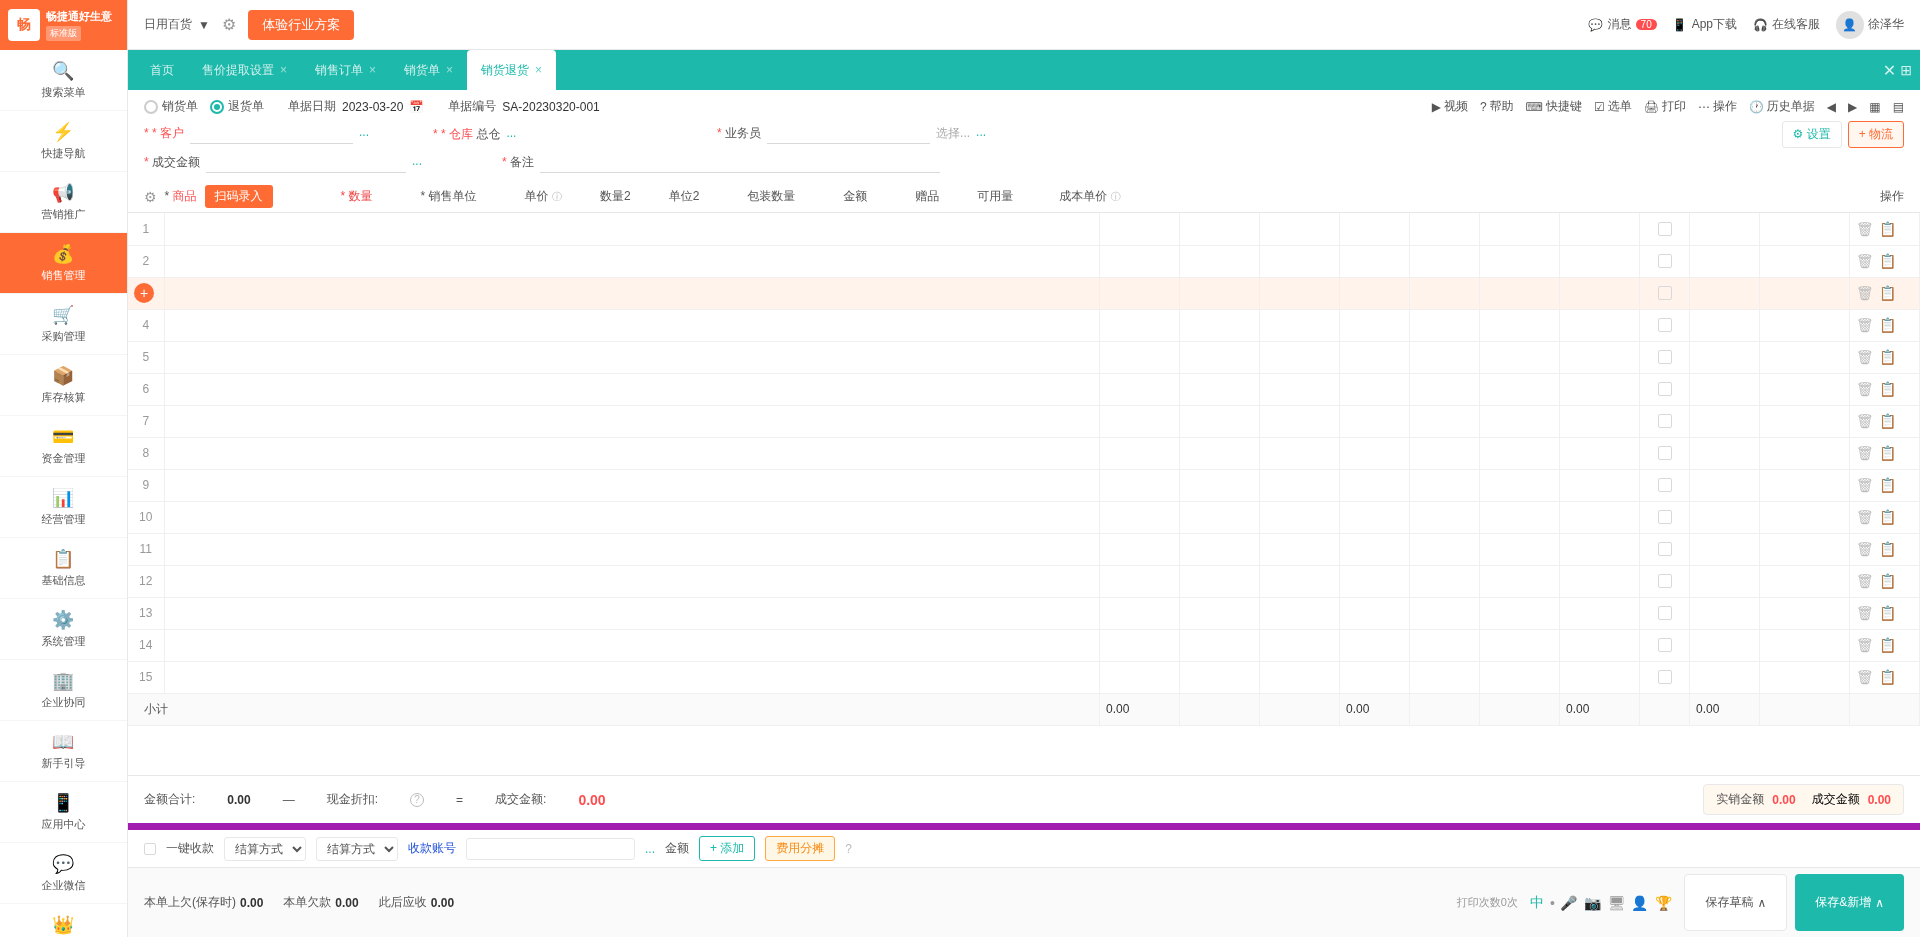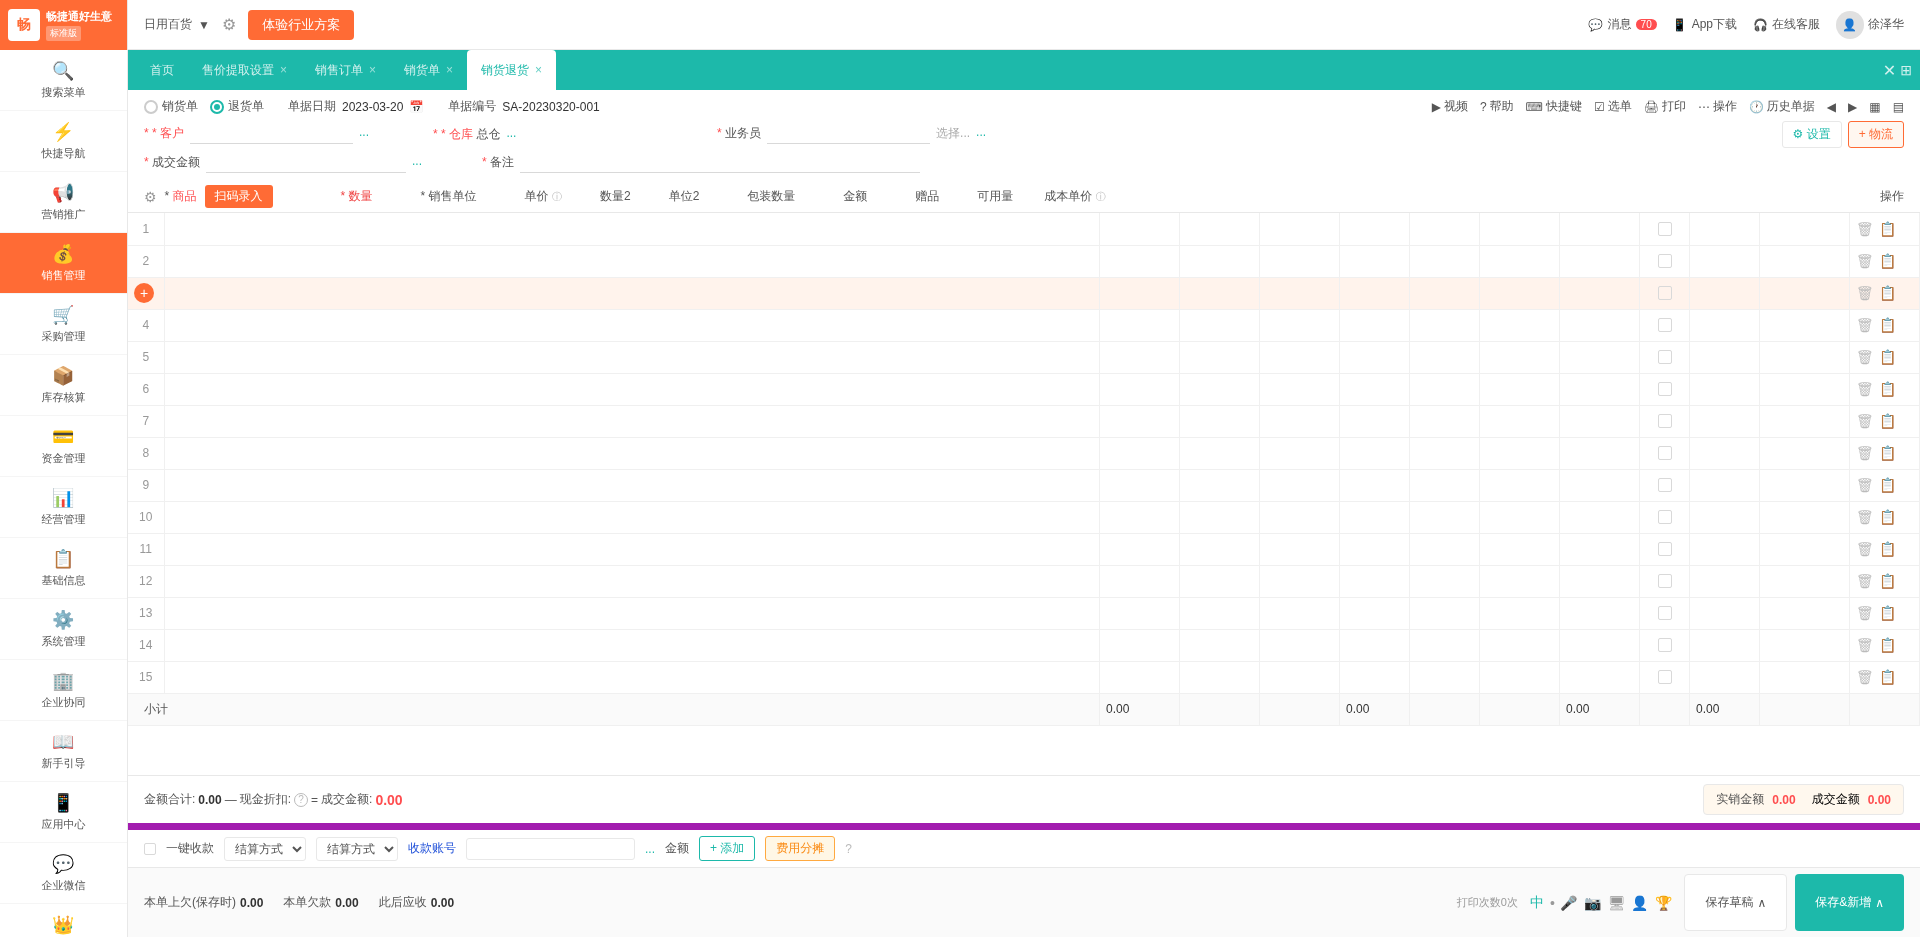--- a/index.html
+++ b/index.html
@@ -304,21 +304,21 @@
           <button class="logistics-btn">+ 物流</button>
         </div>
       </div>
 
       <div class="header-form-row" style="margin-bottom:0;">
         <div class="form-input-field">
           <span class="form-input-label" style="color:#555;">成交金额</span>
           <input class="form-input" type="text" style="min-width: 200px;">
           <span class="form-dots">...</span>
         </div>
-        <div class="form-input-field" style="margin-left:36px;">
+        <div class="form-input-field" style="margin-left:56px;">
           <span class="form-input-label" style="color:#555;">备注</span>
           <input class="form-input" type="text" style="min-width: 400px;">
         </div>
       </div>
     </div>
 
     <div class="table-area">
 
       <div style="display:flex;align-items:center;padding:4px 16px;background:#fff;border-bottom:1px solid #e8e8e8;gap:8px;">
         <span class="table-toolbar-icon">⚙</span>
@@ -326,21 +326,21 @@
         <button class="scan-btn">扫码录入</button>
         <span style="color:#ef4444;font-size:12px;margin-left:60px;">* 数量</span>
         <span style="color:#555;font-size:12px;margin-left:40px;">* 销售单位</span>
         <span style="color:#555;font-size:12px;margin-left:40px;">单价 <span class="info-icon">ⓘ</span></span>
         <span style="color:#555;font-size:12px;margin-left:30px;">数量2</span>
         <span style="color:#555;font-size:12px;margin-left:30px;">单位2</span>
         <span style="color:#555;font-size:12px;margin-left:40px;">包装数量</span>
         <span style="color:#555;font-size:12px;margin-left:40px;">金额</span>
         <span style="color:#555;font-size:12px;margin-left:40px;">赠品</span>
         <span style="color:#555;font-size:12px;margin-left:30px;">可用量</span>
-        <span style="color:#555;font-size:12px;margin-left:23px;">成本单价 <span class="info-icon">ⓘ</span></span>
+        <span style="color:#555;font-size:12px;margin-left:38px;">成本单价 <span class="info-icon">ⓘ</span></span>
         <span style="color:#555;font-size:12px;margin-left:auto;">操作</span>
       </div>
 
       <div class="data-table">
         <table>
           <colgroup>
             <col style="width:36px">
             <col style="min-width:160px">
             <col style="width:80px">
             <col style="width:80px">
@@ -671,21 +671,21 @@
     <td style="color:#333;">0.00</td>
     <td></td>
     <td></td>
   </tr>
             </tbody>
         </table>
       </div>
     </div>
 
     <div style="padding:8px 16px;background:#fff;border-top:1px solid #e8e8e8;">
-      <div style="display:flex;align-items:center;gap:3px;">
+      <div style="display:flex;align-items:center;gap:32px;">
         <span style="color:#555;">金额合计:</span>
         <span style="color:#333;font-weight:bold;">0.00</span>
         <span style="color:#555;">—</span>
         <span style="color:#555;">现金折扣:</span>
         <span style="color:#bbb;cursor:pointer;border:1px solid #bbb;border-radius:50%;width:14px;height:14px;display:inline-flex;align-items:center;justify-content:center;font-size:10px;">?</span>
         <span style="color:#555;">=</span>
         <span style="color:#555;">成交金额:</span>
         <span style="color:#ff4d4f;font-weight:bold;font-size:14px;">0.00</span>
 
         <div style="margin-left:auto;background:#fff8ee;border:1px solid #e8e8e8;padding:6px 12px;border-radius:4px;display:flex;gap:16px;">

